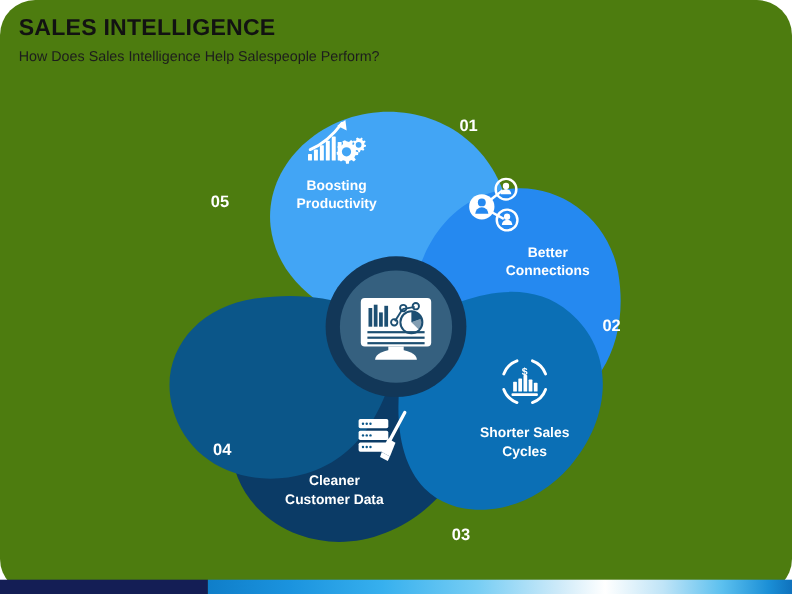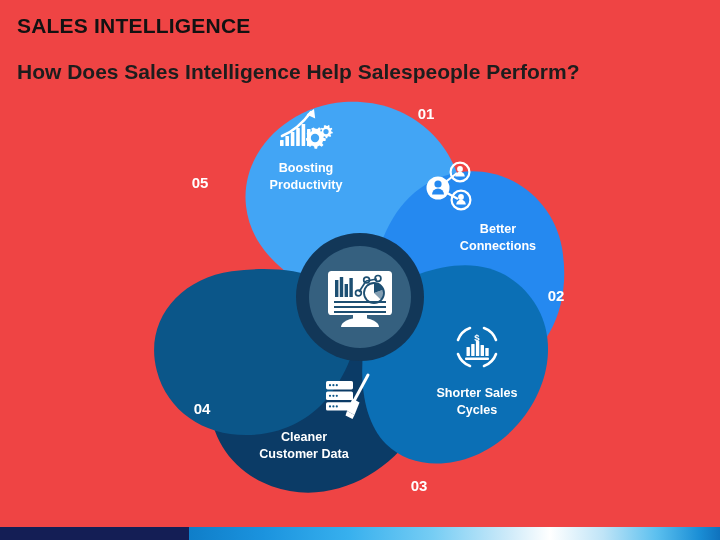--- a/index.html
+++ b/index.html
@@ -13,45 +13,46 @@
     overflow: hidden;
     font-family: "Liberation Sans", sans-serif;
     position: relative;
   }
 
   #slide {
     position: absolute;
     inset: 0;
     width: 720px;
     height: 540px;
-    background: #ef4444;
+    background: #4d7c0f;
+    border-radius: 32px;
   }
 
   
   #header {
     position: absolute;
     left: 17px;
     top: 14px;
     width: 680px;
   }
   #page-title {
     font-size: 21px;
     font-weight: bold;
     color: #121212;
     letter-spacing: 0.2px;
     line-height: 1.1;
     margin: 0;
     white-space: nowrap;
   }
   #page-subtitle {
-    font-size: 21px;
-    font-weight: bold;
+    font-size: 13px;
+    font-weight: normal;
     color: #1d1d1d;
     line-height: 1.2;
-    margin: 22px 0 0 0;
+    margin: 6px 0 0 0;
     white-space: nowrap;
   }
 
   
   #diagram-wrap {
     position: absolute;
     left: 0;
     top: 72px;
     width: 720px;
     height: 440px;

